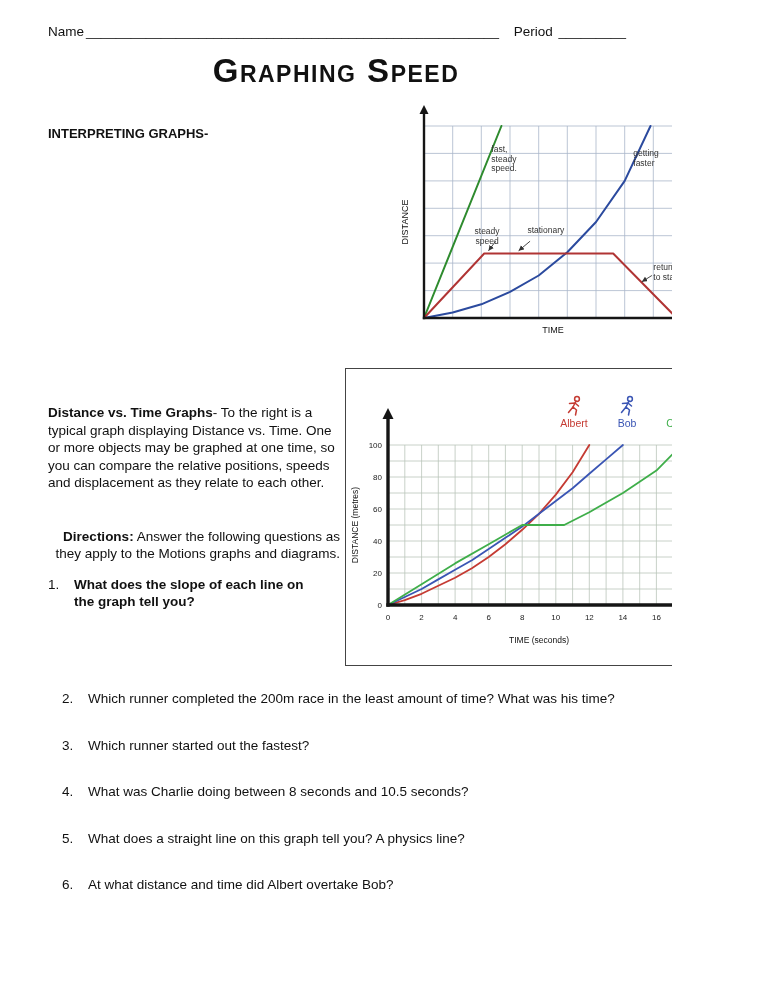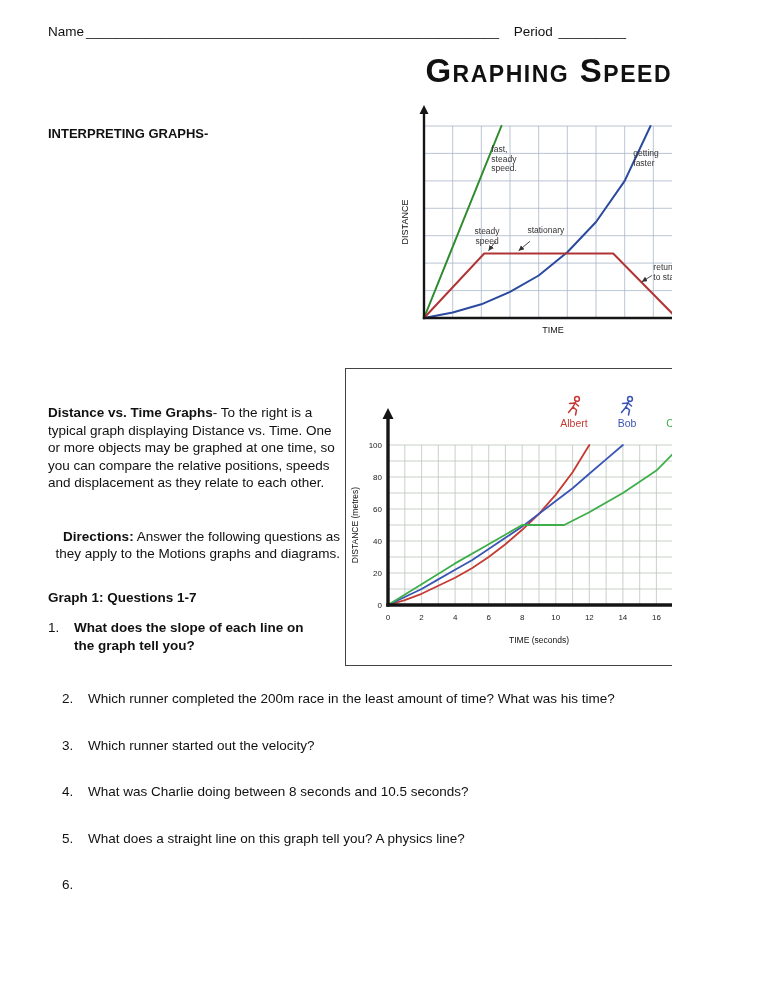--- a/index.html
+++ b/index.html
@@ -3,21 +3,21 @@
 <meta charset="utf-8">
 <style>
   * { margin:0; padding:0; box-sizing:border-box; }
   html,body { background:#ffffff; }
   body { font-family:"Liberation Sans", sans-serif; color:#111; }
   .page { position:relative; width:672px; height:994px; background:#fff; overflow:hidden; }
 
   .topline { position:absolute; left:48px; right:46px; top:24px; display:flex; justify-content:space-between; font-size:13.5px; }
   .topline .lbl { margin-right:2px; }
 
-  .title { position:absolute; top:52px; left:0; width:100%; text-align:right;
+  .title { position:absolute; top:52px; left:0; width:100%; text-align:center;
            font-size:33px; font-weight:bold; font-variant:small-caps; letter-spacing:1.5px; }
 
   .intro { position:absolute; left:48px; top:126px; width:356px; font-size:13.5px; line-height:1.3; }
   .intro .h { font-size:13px; font-weight:bold; margin-bottom:3px; }
 
   .chart1-svg { position:absolute; left:400px; top:100px; }
 
   .sec2 { position:absolute; left:48px; top:372px; width:292px; font-size:13.5px; line-height:1.3;margin-top:32px; }
   .sec2 .directions { margin-top:36px;text-align:right; }
   .sec2 .g1head { margin-top:26px; font-weight:bold; }
@@ -96,21 +96,20 @@
       <line x1="95.66666666666667" y1="141.2" x2="88.5" y2="150.8" stroke="#333" stroke-width="0.9" marker-end="url(#concept-graph-ah)"></line>
       <text x="145.83333333333331" y="132.97142857142856" text-anchor="middle" font-size="8.5" fill="#333"><tspan x="145.83333333333331" dy="0">stationary</tspan></text>
       <line x1="130.06666666666666" y1="141.2" x2="118.6" y2="150.8" stroke="#333" stroke-width="0.9" marker-end="url(#concept-graph-ah)"></line>
       <text x="253.33333333333331" y="170" text-anchor="start" font-size="8.5" fill="#333"><tspan x="253.33333333333331" dy="0">returning</tspan><tspan x="253.33333333333331" dy="9.5">to start</tspan></text>
       <line x1="251.9" y1="175.48571428571427" x2="241.86666666666667" y2="181.7942857142857" stroke="#333" stroke-width="0.9" marker-end="url(#concept-graph-ah)"></line>
     </svg>
 
   <div class="sec2">
     <p><span class="bold">Distance vs. Time Graphs</span><span>- To the right is a typical graph displaying Distance vs. Time.  One or more objects may be graphed at one time, so you can compare the relative positions, speeds and displacement as they relate to each other.</span></p>
     <p class="directions"><span class="bold">Directions:</span><span>  Answer the following questions as they apply to the Motions graphs and diagrams.</span></p>
-    <p class="g1head">Graph 1: Questions 1-7</p>
     <div class="qrow q1row">
       <span class="qnum">1.</span>
       <span class="qtext">What does the slope of each line on the graph tell you?</span>
     </div>
   </div>
 
   <div class="chart2-box">
     <svg id="race-graph" width="408" height="294">
         <g stroke="#bac5ba" stroke-width="0.8">
           <line x1="42.0" y1="76" x2="42.0" y2="236"></line>
@@ -193,28 +192,29 @@
       </svg>
   </div>
 
   <div class="qlist">
     <div class="qrow">
       <span class="qnum">2.</span>
       <span class="qtext">Which runner completed the 200m race in the least amount of time? What was his time?</span>
     </div>
     <div class="qrow">
       <span class="qnum">3.</span>
-      <span class="qtext">Which runner started out the velocity?</span>
+      <span class="qtext">Which runner started out the fastest?</span>
     </div>
     <div class="qrow">
       <span class="qnum">4.</span>
       <span class="qtext">What was Charlie doing between 8 seconds and 10.5 seconds?</span>
     </div>
     <div class="qrow">
       <span class="qnum">5.</span>
       <span class="qtext">What does a straight line on this graph tell you? A physics line?</span>
     </div>
     <div class="qrow">
       <span class="qnum">6.</span>
+      <span class="qtext">At what distance and time did Albert overtake Bob?</span>
     </div>
   </div>
 
 </div>
 
 </body></html>

